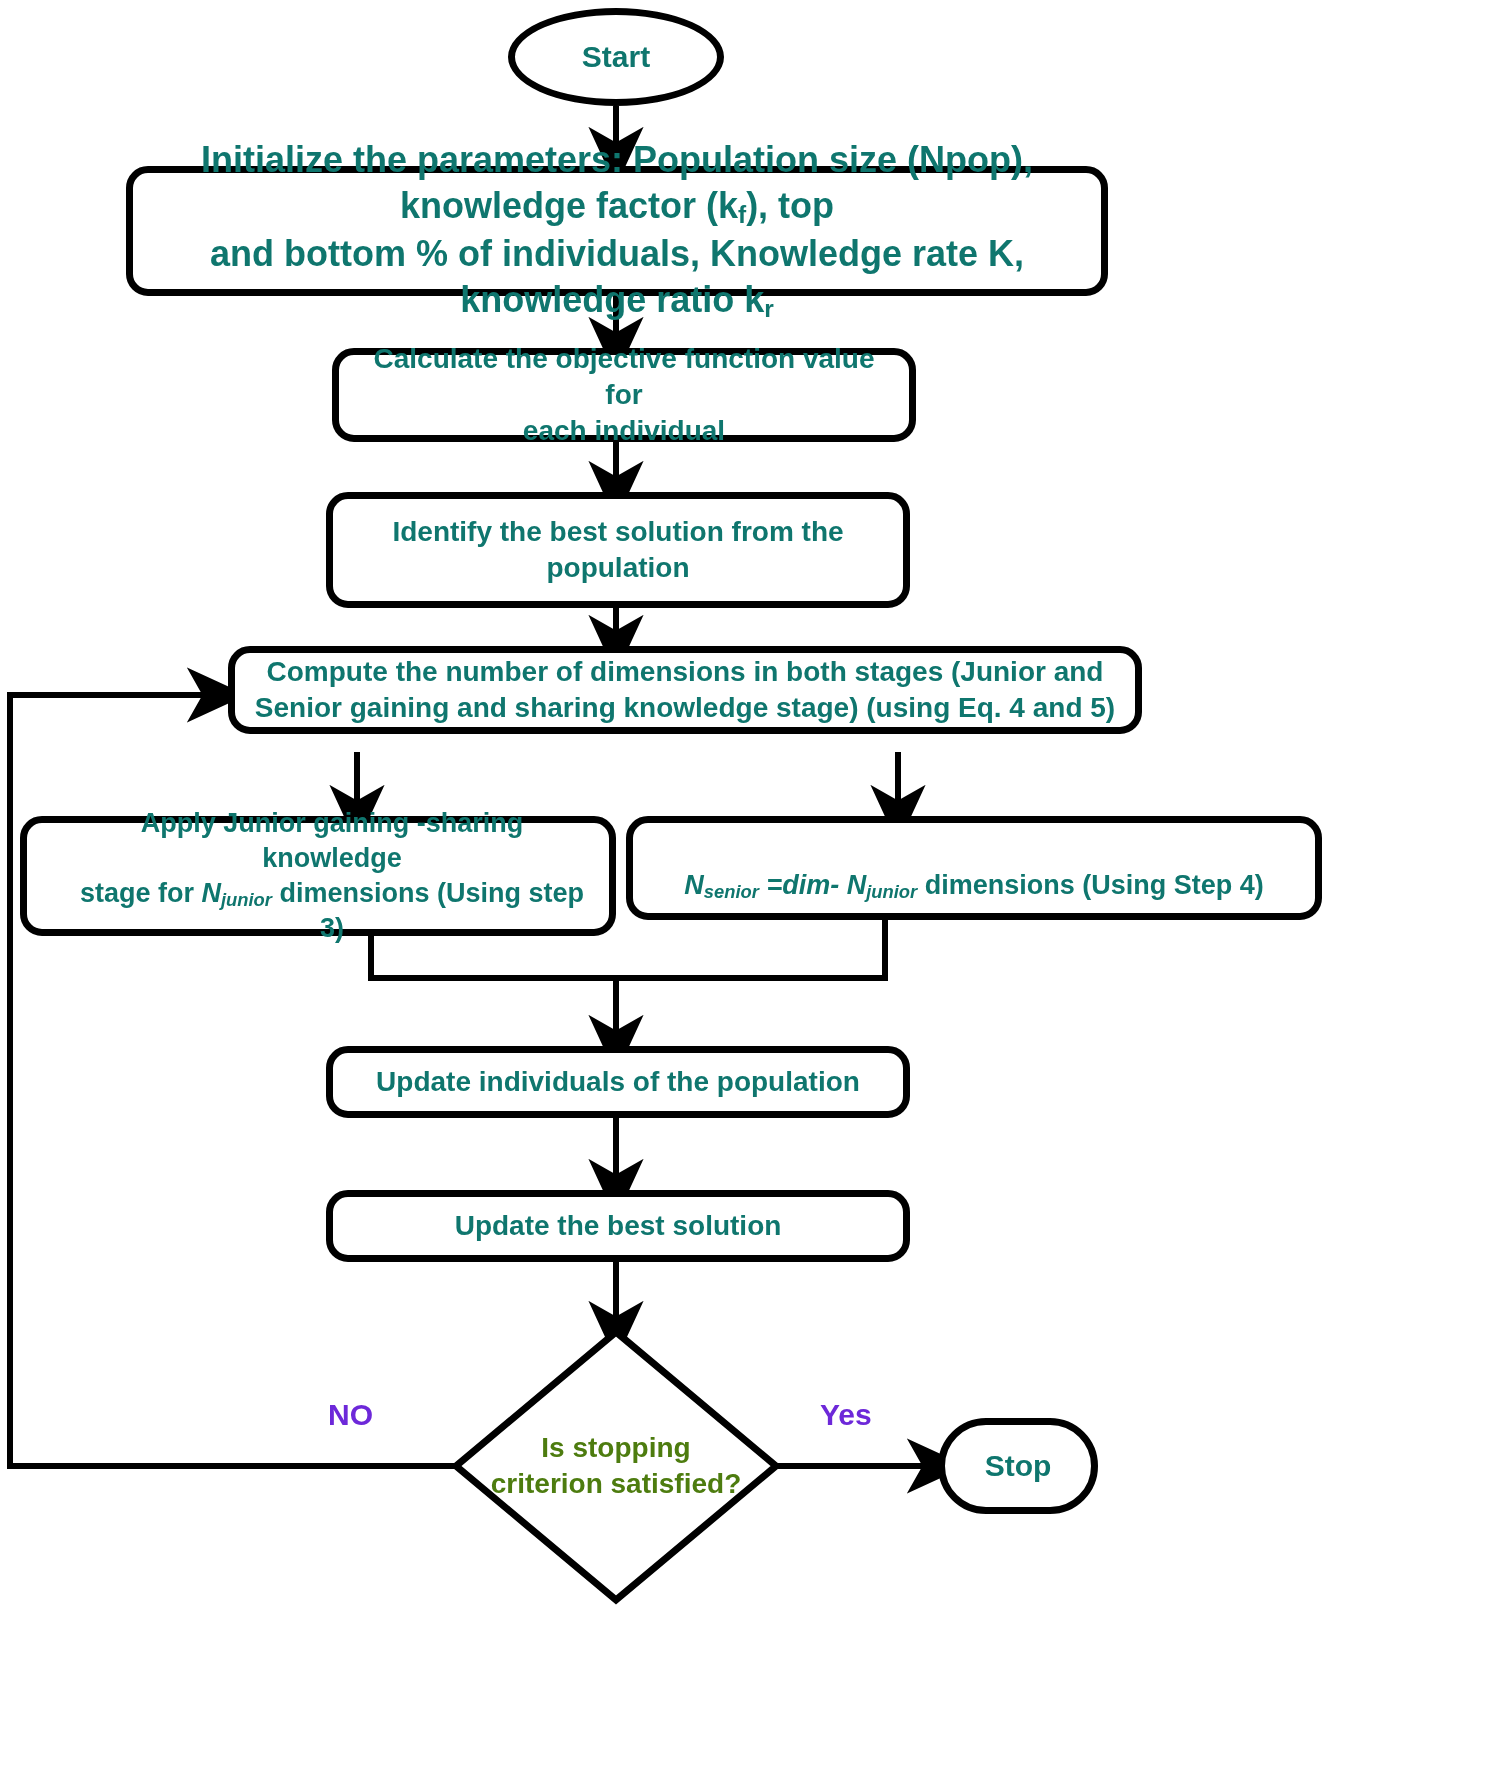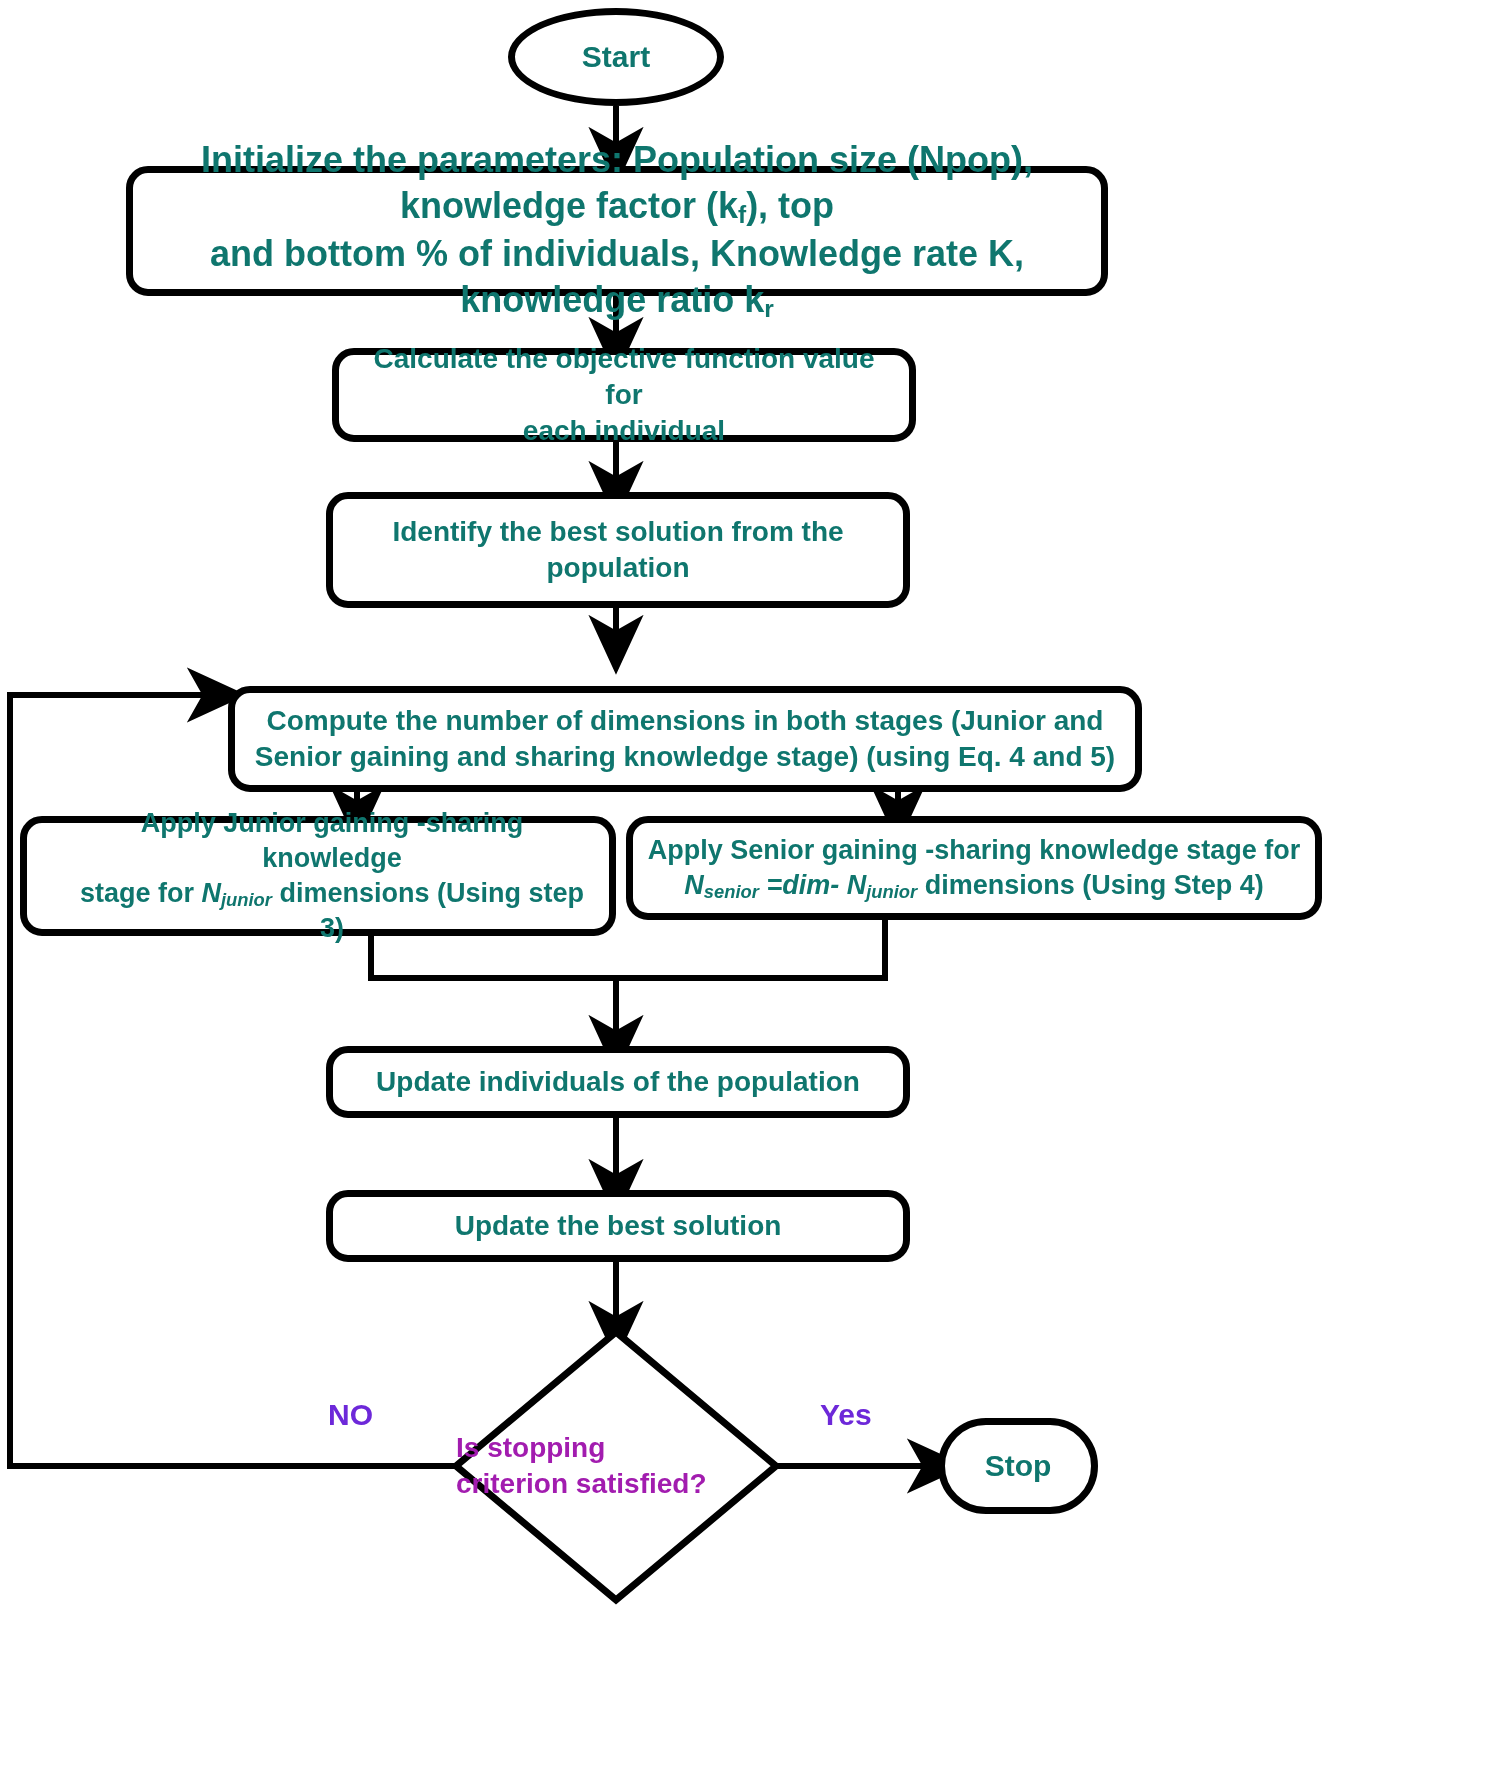--- a/index.html
+++ b/index.html
@@ -63,22 +63,22 @@
     background: transparent;
   }
   .diamond-wrap {
     position: absolute;
   }
   .diamond-text {
     position: absolute;
     left: 0;
     top: 0;
     width: 100%;
-    text-align: left;
-    color: #a21caf;
+    text-align: center;
+    color: #4d7c0f;
     font-weight: bold;
     font-size: 28px;
     line-height: 1.3;
     pointer-events: none;
   }
   sub {
     font-size: 0.68em;
     vertical-align: -0.22em;
   }
   .ital { font-style: italic; }
@@ -144,37 +144,37 @@
     </span>
   </div>
 
   <div class="node proc" style="left:326px; top:492px; width:584px; height:116px; font-size:28px;">
     <span class="node-text">
       <span>Identify the best solution from the</span><br>
       <span>population</span>
     </span>
   </div>
 
-  <div class="node proc" style="left:228px; top:646px; width:914px; height:106px; font-size:28px;margin-top:40px;">
+  <div class="node proc" style="left:228px; top:646px; width:914px; height:88px; font-size:28px;">
     <span class="node-text">
       <span>Compute the number of dimensions in both stages (Junior and</span><br>
       <span>Senior gaining and sharing knowledge stage) (using Eq. 4 and 5)</span>
     </span>
   </div>
 
   <div class="node proc" style="left:20px; top:816px; width:596px; height:120px; font-size:27px;padding-left:28px;">
     <span class="node-text">
       <span>Apply Junior gaining -sharing knowledge</span><br>
       <span>stage for </span><span class="ital">N</span><sub class="ital">junior</sub><span> dimensions (Using step 3)</span>
     </span>
   </div>
 
   <div class="node proc" style="left:626px; top:816px; width:696px; height:104px; font-size:27px;">
     <span class="node-text">
-      <span>Apply Senior gaining -sharing knowledge stage for</span><br>
+      <br>
       <span class="ital">N</span><sub class="ital">senior</sub><span class="ital"> =dim- </span><span class="ital">N</span><sub class="ital">junior</sub><span> dimensions (Using Step 4)</span>
     </span>
   </div>
 
   <div class="node proc" style="left:326px; top:1046px; width:584px; height:72px; font-size:28px;">
     <span class="node-text">Update individuals of the population</span>
   </div>
 
   <div class="node proc" style="left:326px; top:1190px; width:584px; height:72px; font-size:28px;">
     <span class="node-text">Update the best solution</span>

